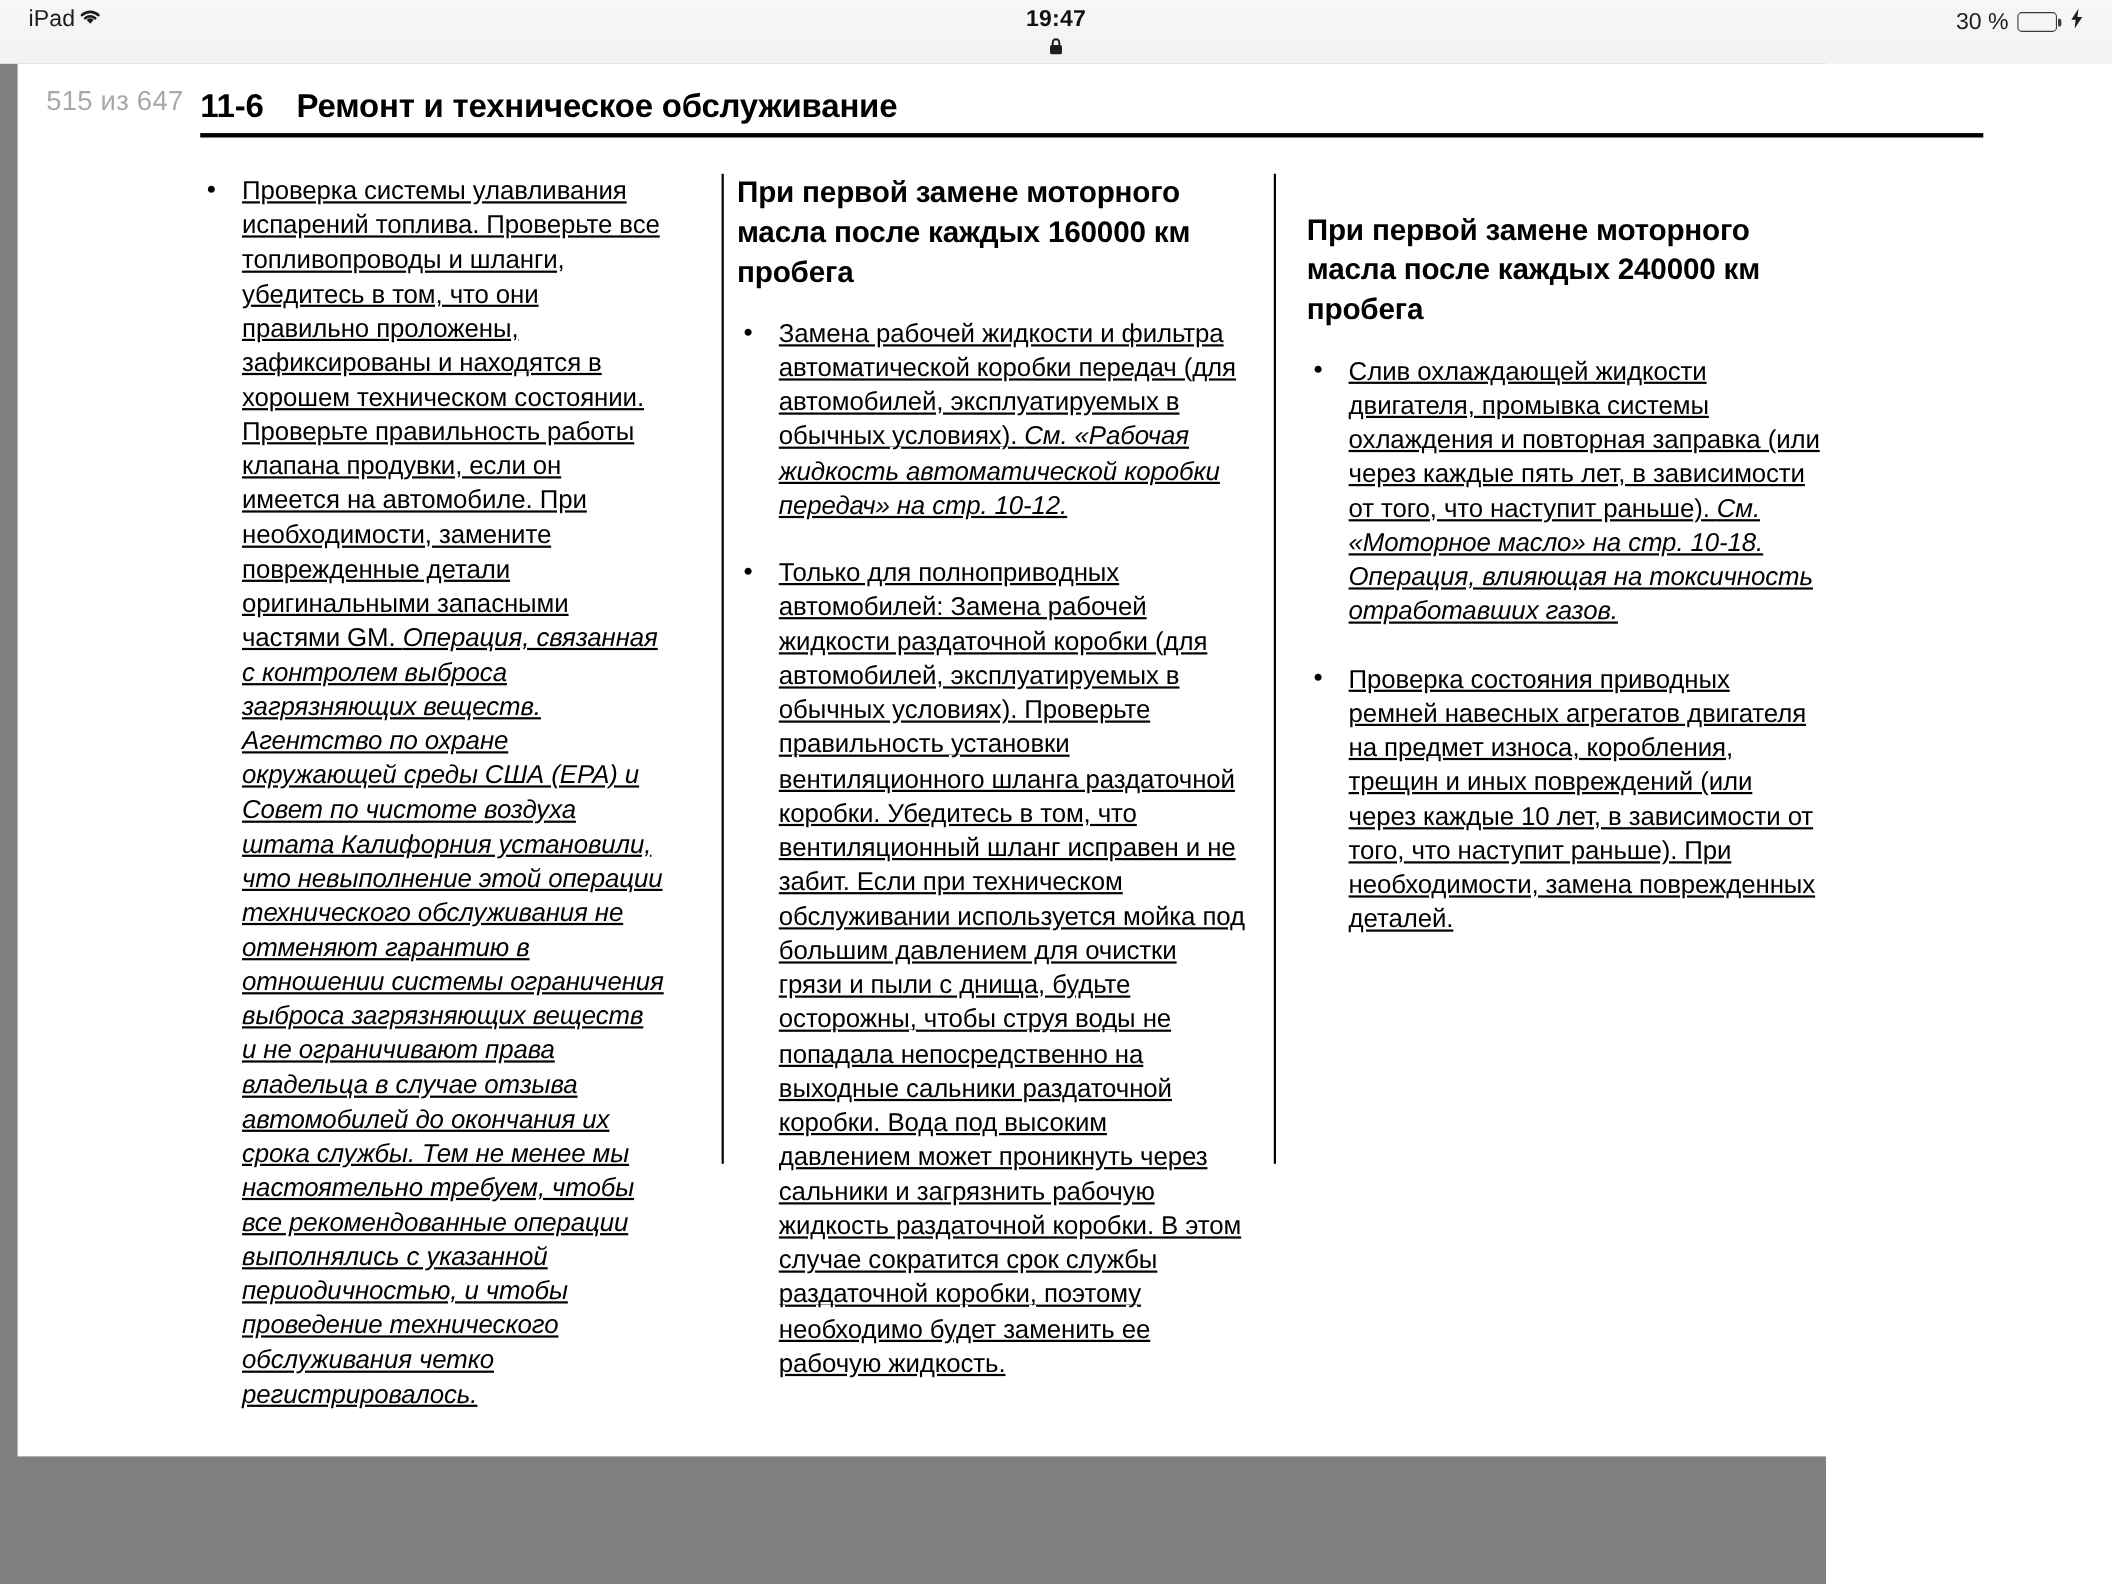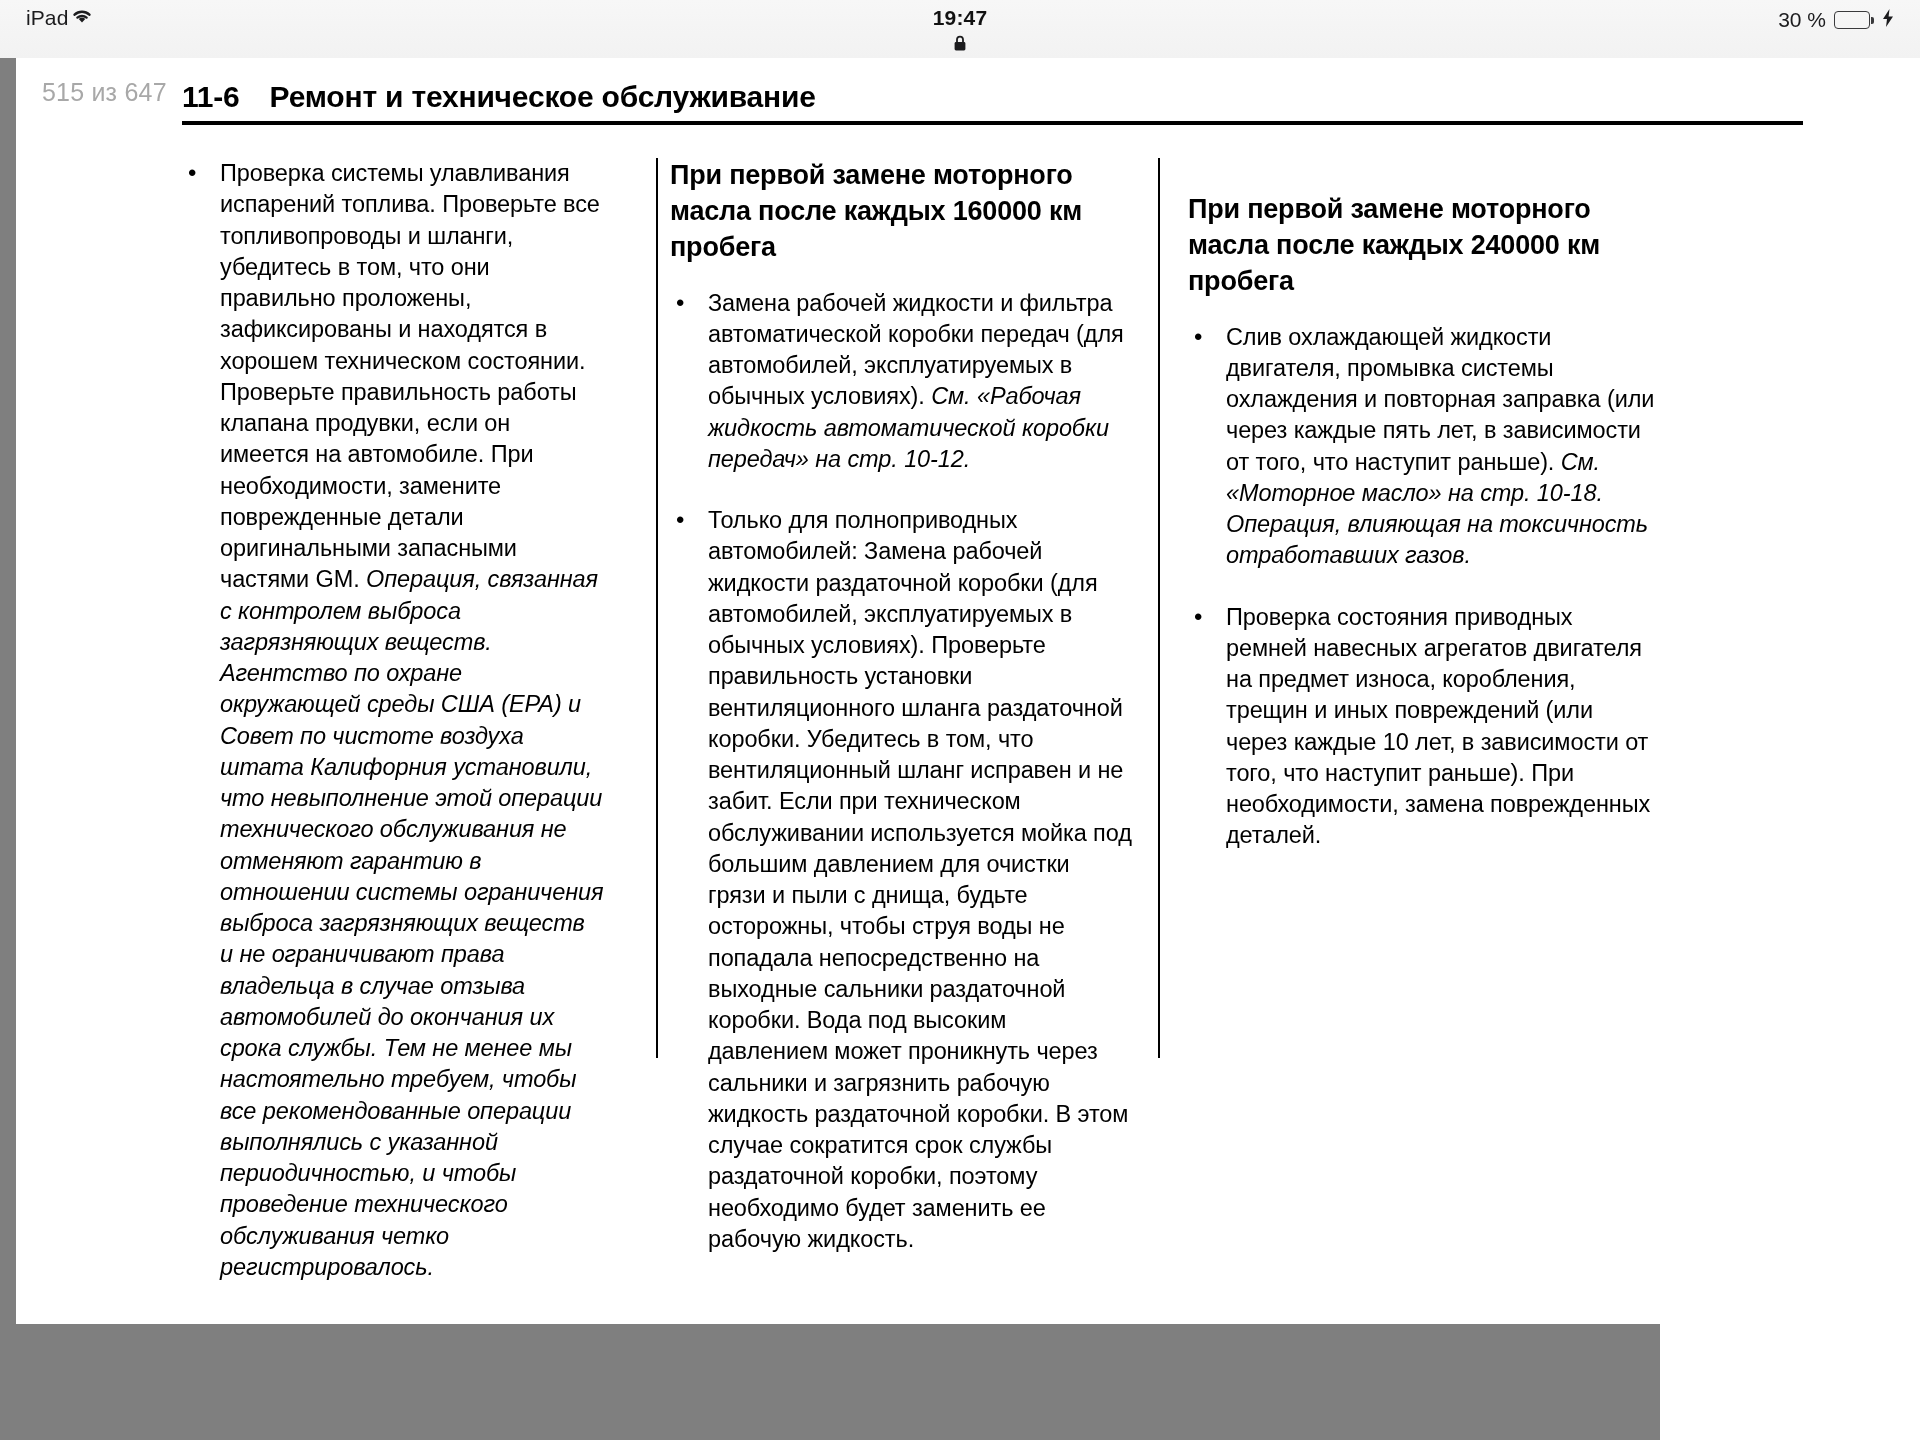--- a/index.html
+++ b/index.html
@@ -176,21 +176,21 @@
   .col-heading {
     font-size: 27px;
     font-weight: 700;
     line-height: 1.33;
     color: #000;
     letter-spacing: -0.2px;
     margin-bottom: 22px;
   }
   .col-heading.spaced { margin-top: 34px; }
 
-  ul.bullets { list-style: none; }
+  ul.bullets { list-style: none; text-decoration: underline; }
   ul.bullets li {
     position: relative;
     padding-left: 38px;
     margin-bottom: 30px;
     font-size: 23.5px;
     line-height: 1.33;
     color: #000;
     letter-spacing: -0.1px;
   }
   ul.bullets li::before {

